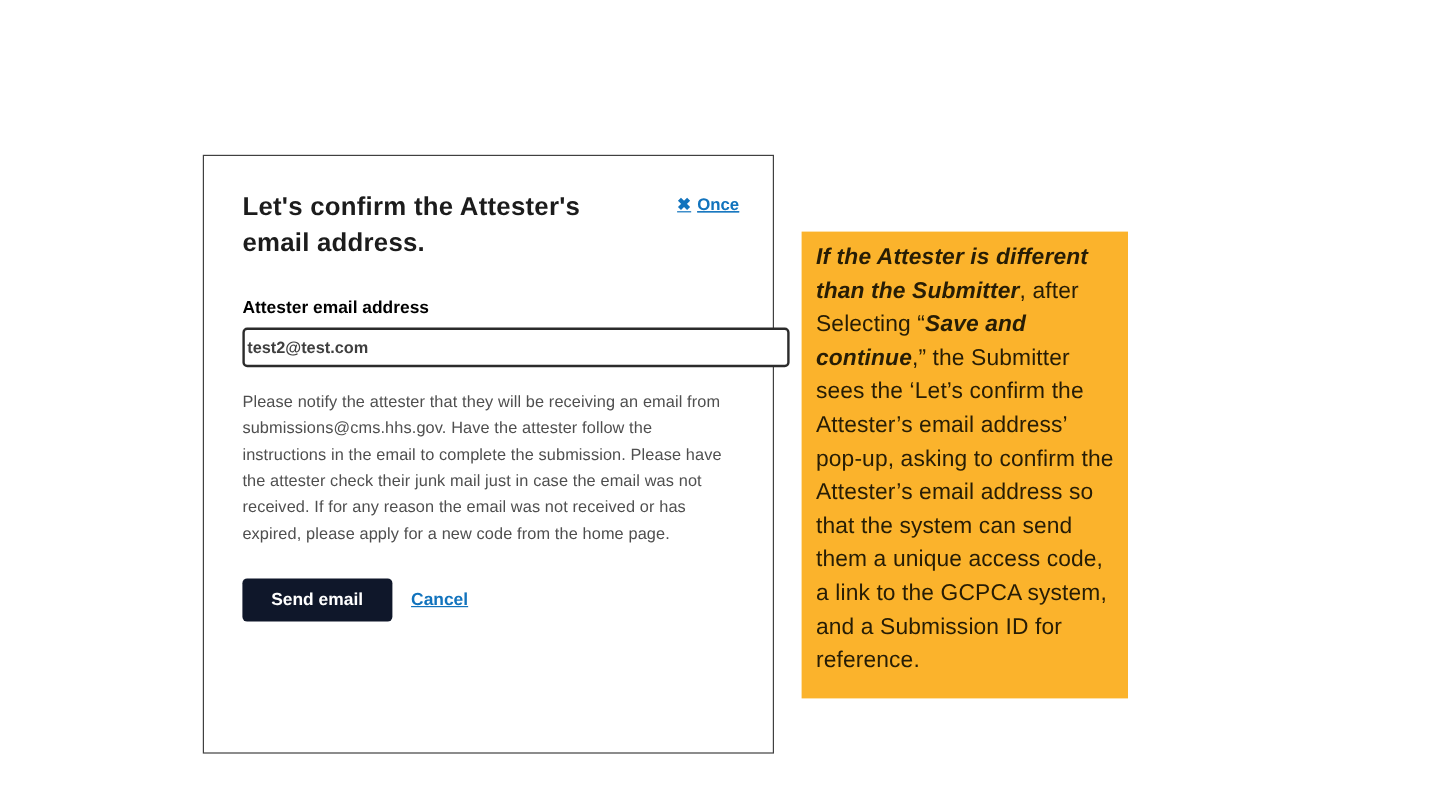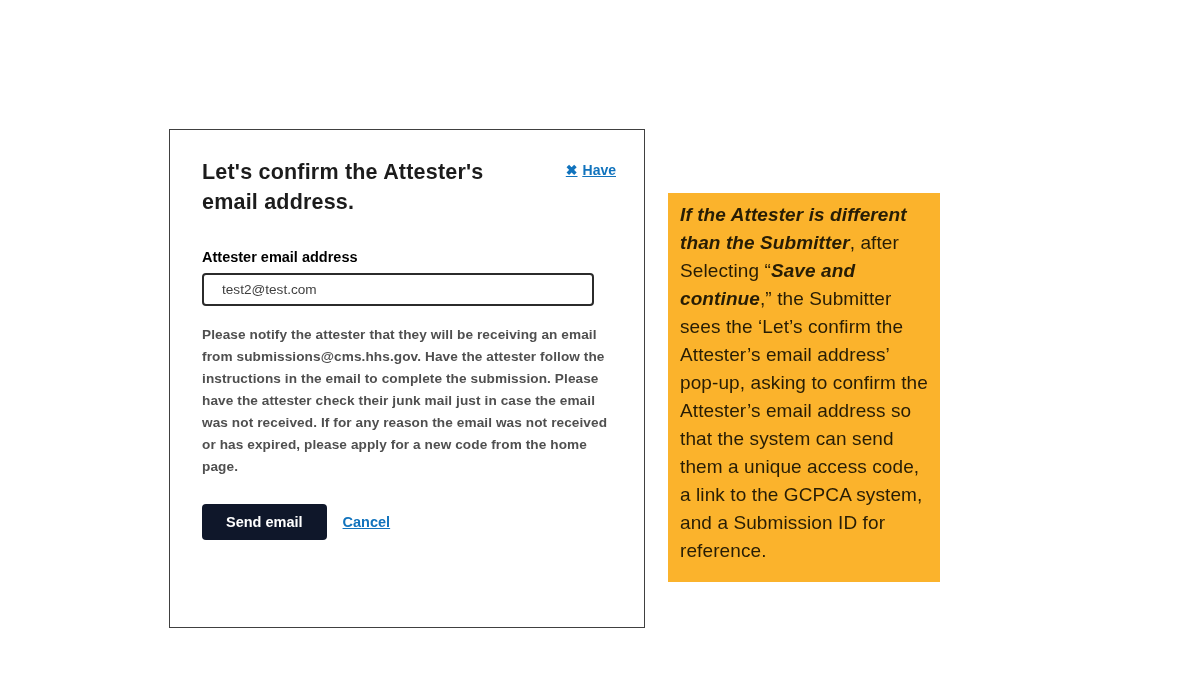--- a/index.html
+++ b/index.html
@@ -71,33 +71,34 @@
   .field-label {
     display: block;
     margin-top: 30px;
     font-size: 14.5px;
     font-weight: bold;
     color: #000000;
   }
   .email-input {
     display: block;
     margin-top: 8px;
-    width: 392px;
+    width: 456px;
     height: 33px;
     box-sizing: border-box;
     border: 2px solid #2b2b2b;
     border-radius: 4px;
-    padding: 0 18px;
+    padding: 0 2px;
     font-family: "Liberation Sans", sans-serif;
     font-size: 13.6px;
     color: #3f3f3f;
     outline: none;
     background: #ffffff;
+    font-weight: bold;
   }
-  .notice { margin-top: 18px; font-weight: bold; }
+  .notice { margin-top: 18px; }
 
   .actions {
     margin-top: 26px;
     display: flex;
     align-items: center;
   }
   .btn-primary {
     background: #0f172a;
     color: #ffffff;
     font-family: "Liberation Sans", sans-serif;
@@ -138,21 +139,21 @@
 </head>
 <body>
 
 <div class="canvas">
 
   <div class="modal" role="dialog">
     <div class="modal-header">
       <h2 class="modal-title">Let's confirm the Attester's email address.</h2>
       <a class="close-link" href="#">
           <span class="close-x">✖</span>
-          <span class="close-text">Have</span>
+          <span class="close-text">Once</span>
         </a>
     </div>
 
 
     <label class="field-label">Attester email address</label>
     <input class="email-input" type="text" value="test2@test.com" style="">
 
     <p class="body-text notice">Please notify the attester that they will be receiving an email from submissions@cms.hhs.gov. Have the attester follow the instructions in the email to complete the submission. Please have the attester check their junk mail just in case the email was not received. If for any reason the email was not received or has expired, please apply for a new code from the home page.</p>
 
     <div class="actions">

